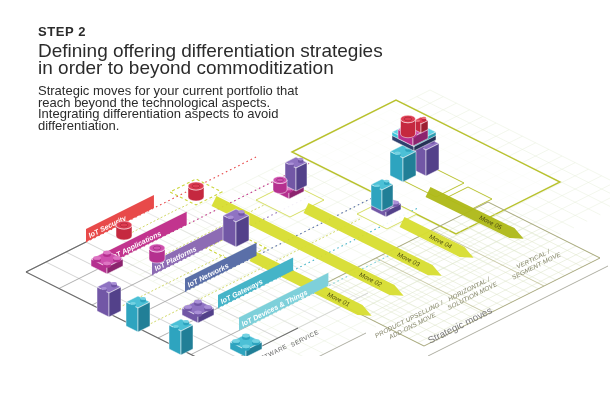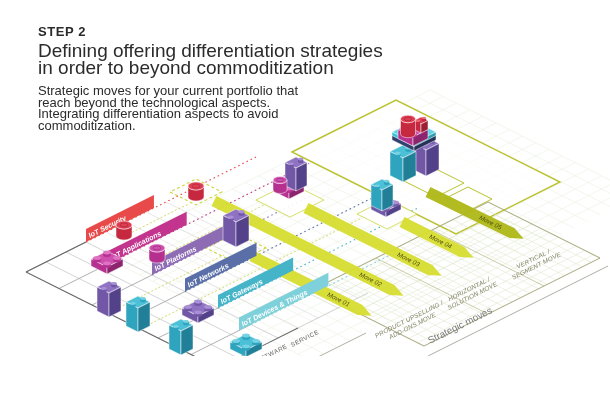--- a/index.html
+++ b/index.html
@@ -19,21 +19,21 @@
   <div class="hdr">
     <div class="step">STEP 2</div>
     <div class="title">
       <div>Defining offering differentiation strategies</div>
       <div>in order to beyond commoditization</div>
     </div>
     <div class="desc">
       <div>Strategic moves for your current portfolio that</div>
       <div>reach beyond the technological aspects.</div>
       <div>Integrating differentiation aspects to avoid</div>
-      <div>commoditization.</div>
+      <div>differentiation.</div>
     </div>
   </div>
   <svg id="scene" width="610" height="419" viewBox="0 0 610 419">
       <g>
         <line x1="100" y1="255" x2="430" y2="90" stroke="#e7eedb" stroke-width="0.5"></line>
         <line x1="113.2" y1="261.6" x2="443.2" y2="96.60000000000002" stroke="#e7eedb" stroke-width="0.5"></line>
         <line x1="126.4" y1="268.2" x2="456.4" y2="103.19999999999999" stroke="#e7eedb" stroke-width="0.5"></line>
         <line x1="139.6" y1="274.8" x2="469.6" y2="109.80000000000001" stroke="#e7eedb" stroke-width="0.5"></line>
         <line x1="152.8" y1="281.4" x2="482.8" y2="116.39999999999998" stroke="#e7eedb" stroke-width="0.5"></line>
         <line x1="166" y1="288" x2="496" y2="123" stroke="#e7eedb" stroke-width="0.5"></line>

